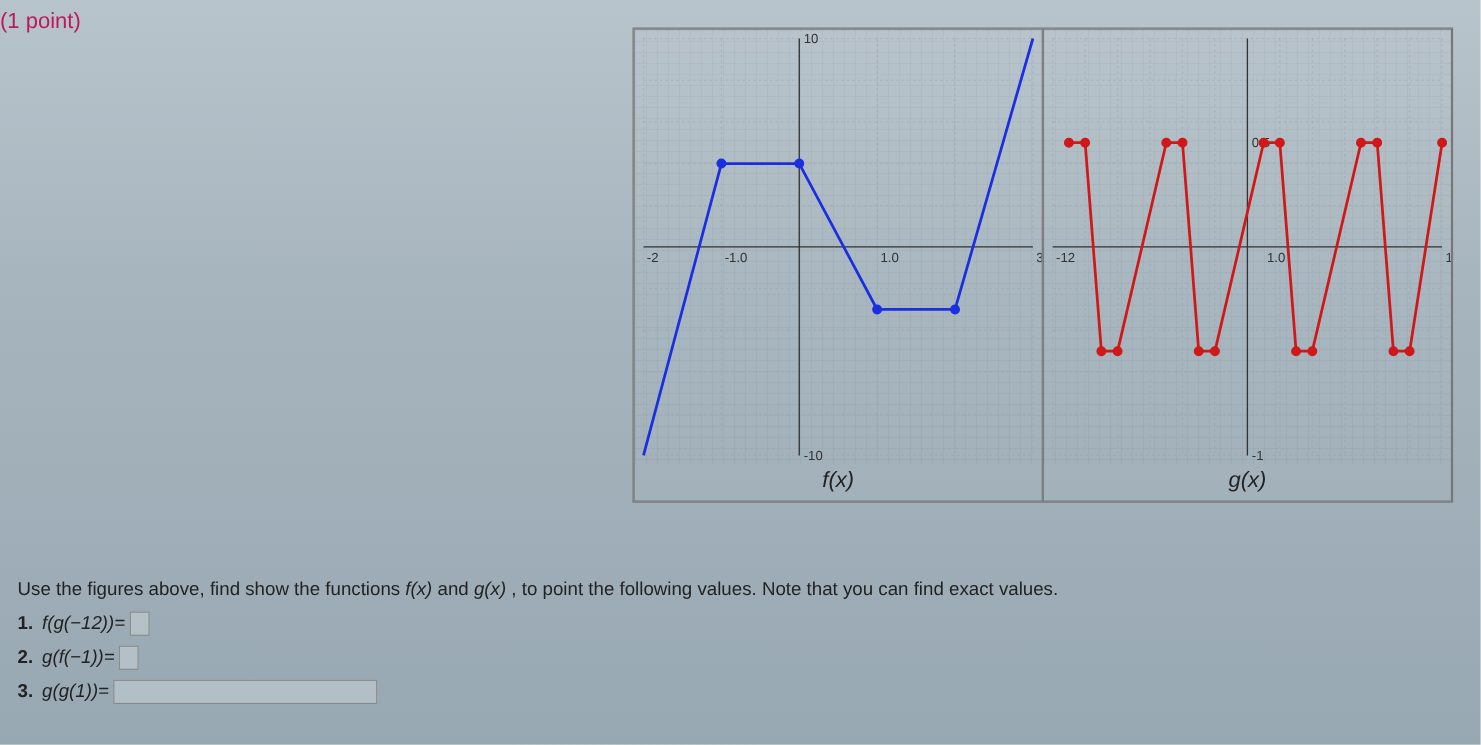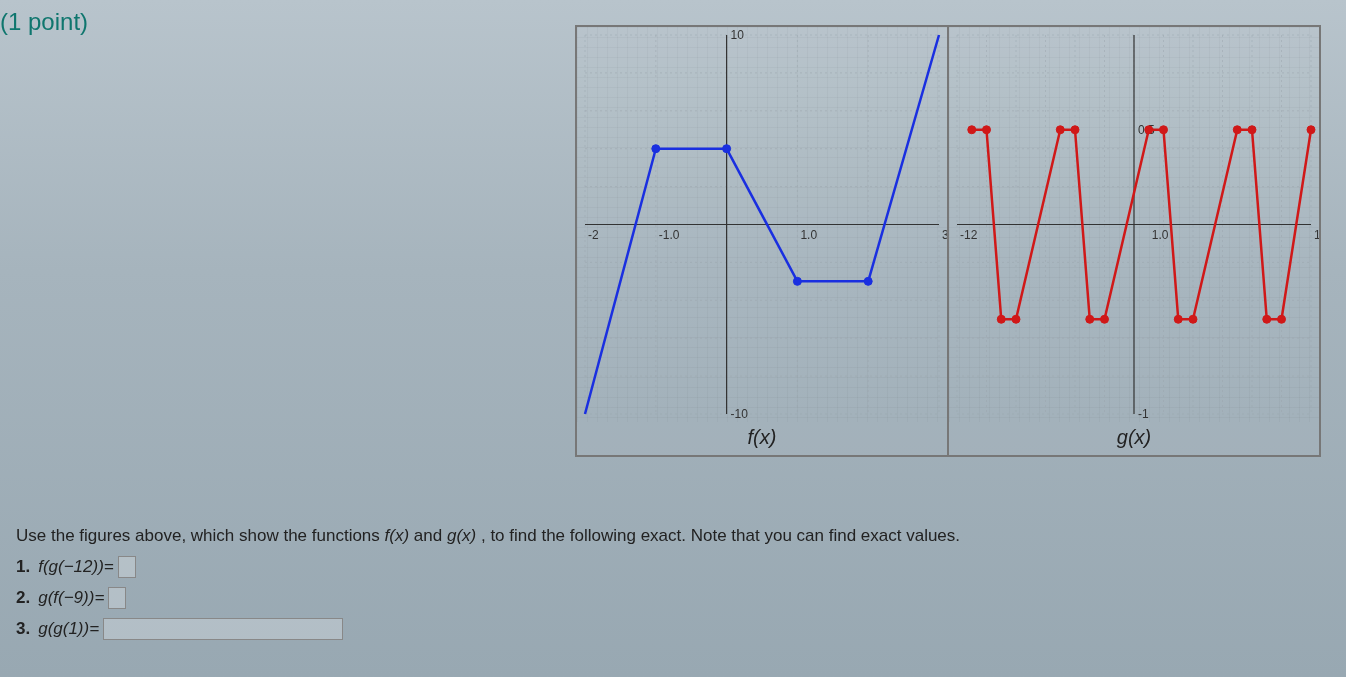--- a/index.html
+++ b/index.html
@@ -8,22 +8,22 @@
     background: linear-gradient(180deg, #b8c4cc 0%, #a6b4bd 40%, #98a8b2 100%);
     width: 1346px;
     height: 677px;
     position: relative;
     color: #222;
   }
   .points {
     position: absolute;
     top: 8px;
     left: 0px;
-    font-size: 24px;
-    color: #0f766e;
+    font-size: 20px;
+    color: #be185d;
   }
   .charts-row {
     position: absolute;
     top: 25px;
     left: 575px;
     display: flex;
     gap: 0px;
     border: 1px solid #777;
     background: rgba(255,255,255,0.03);
   }
@@ -167,35 +167,35 @@
         <circle cx="332.5" cy="292.25" r="4" fill="#d01818" stroke="#d01818"></circle>
         <circle cx="362" cy="102.75" r="4" fill="#d01818" stroke="#d01818"></circle>
       </svg>
     <div class="chart-label">g(x)</div>
   </div>
 
 </div>
 
 <div class="instructions">
   <div>
-    <span>Use the figures above, which show the functions </span>
+    <span>Use the figures above, find show the functions </span>
     <span class="fx">f(x)</span>
     <span> and </span>
     <span class="fx">g(x)</span>
-    <span>, to find the following exact. Note that you can find exact values.</span>
+    <span>, to point the following values. Note that you can find exact values.</span>
   </div>
 
   <div class="q-row">
     <span class="num">1.</span>
     <span class="fx">f(g(−12))=</span>
     <input class="answer-input short" value="" style="">
   </div>
   <div class="q-row">
     <span class="num">2.</span>
-    <span class="fx">g(f(−9))=</span>
+    <span class="fx">g(f(−1))=</span>
     <input class="answer-input short" value="" style="">
   </div>
   <div class="q-row">
     <span class="num">3.</span>
     <span class="fx">g(g(1))=</span>
     <input class="answer-input long" value="" style="">
   </div>
 </div>
 
 </body></html>

